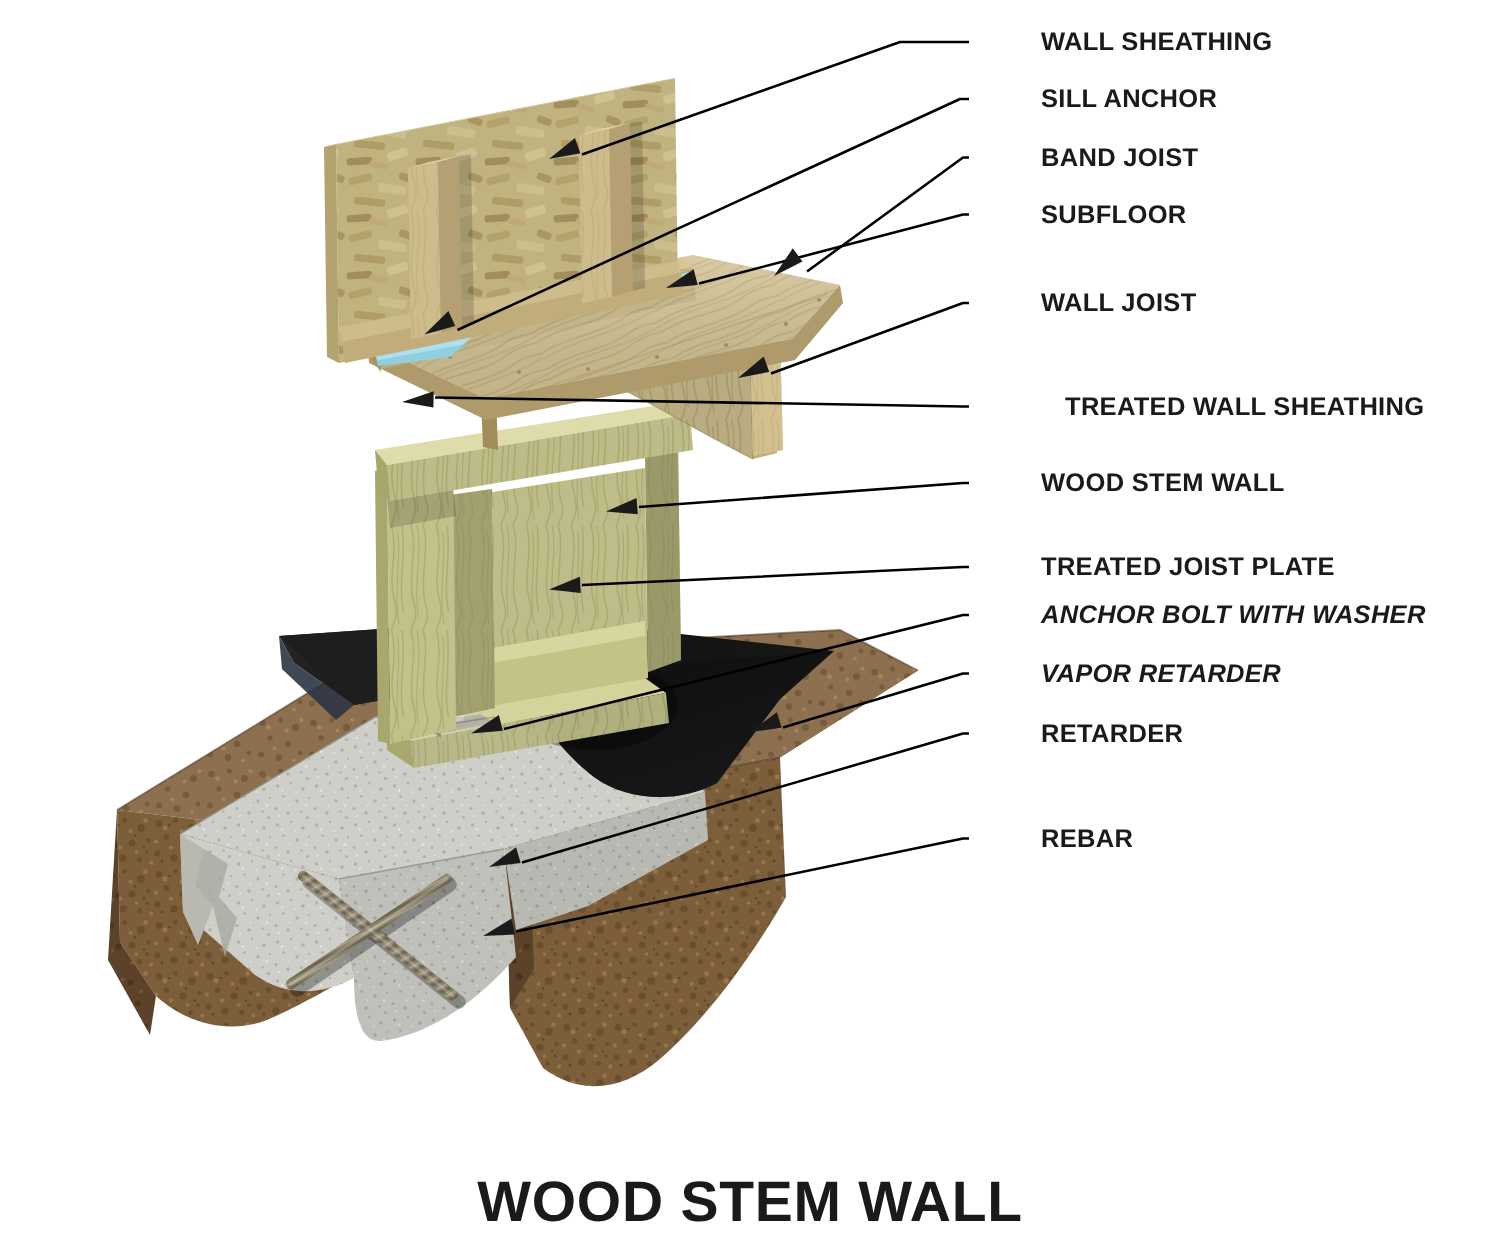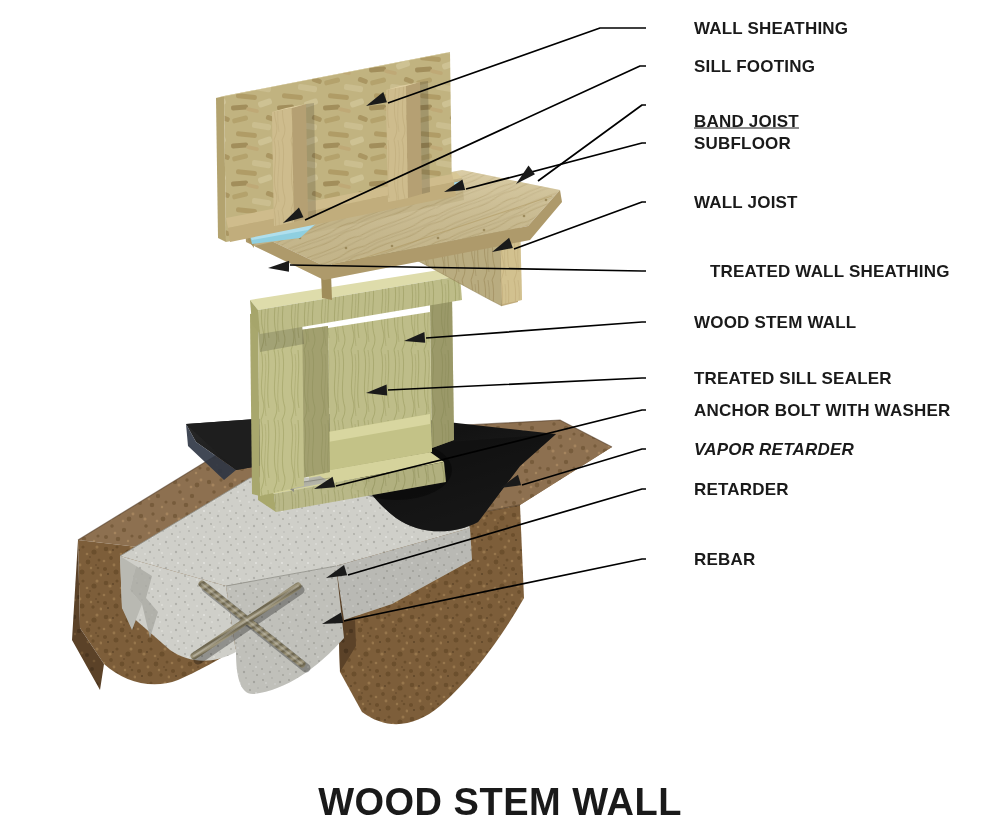--- a/index.html
+++ b/index.html
@@ -421,27 +421,27 @@
         <polygon points="366,393 386.6226671767909,384.51733541183484 387.13587428330715,395.3802191664288"></polygon>
         <polygon points="314,489 332.57298305370296,476.6592423049935 335.1943236435058,487.213587311305"></polygon>
         <polygon points="500,488 517.9592428478966,474.7819972639481 521.0841511034306,485.1983581157281"></polygon>
         <polygon points="326,578 344.04974635340585,564.9058541104159 347.10292509766754,575.3434651663802"></polygon>
         <polygon points="322,624 341.0320471168929,612.3797081559727 343.24719604984045,623.0267143175593"></polygon>
       </g>
   </svg>
 
   <div id="labels">
       <div class="lbl" style="left: 694px; top: 28px;">WALL SHEATHING</div>
-      <div class="lbl" style="left: 694px; top: 66px;">SILL FOOTING</div>
-      <div class="lbl" style="left: 694px; top: 121px; text-decoration: underline;">BAND JOIST</div>
+      <div class="lbl" style="left: 694px; top: 66px;">SILL ANCHOR</div>
+      <div class="lbl" style="left: 694px; top: 105px;">BAND JOIST</div>
       <div class="lbl" style="left: 694px; top: 143px; text-align: center;">SUBFLOOR</div>
       <div class="lbl" style="left: 694px; top: 202px;">WALL JOIST</div>
       <div class="lbl" style="left: 710px; top: 271px;">TREATED WALL SHEATHING</div>
       <div class="lbl" style="left: 694px; top: 322px;">WOOD STEM WALL</div>
-      <div class="lbl" style="left: 694px; top: 378px;">TREATED SILL SEALER</div>
-      <div class="lbl" style="left: 694px; top: 410px;">ANCHOR BOLT WITH WASHER</div>
+      <div class="lbl" style="left: 694px; top: 378px;">TREATED JOIST PLATE</div>
+      <div class="lbl" style="left: 694px; top: 410px; font-style: italic;">ANCHOR BOLT WITH WASHER</div>
       <div class="lbl" style="left: 694px; top: 449px; font-style: italic;">VAPOR RETARDER</div>
       <div class="lbl" style="left: 694px; top: 489px;">RETARDER</div>
       <div class="lbl" style="left: 694px; top: 559px;">REBAR</div>
     </div>
 
   <div id="title">WOOD STEM WALL</div>
 </div>
 
 </body></html>

